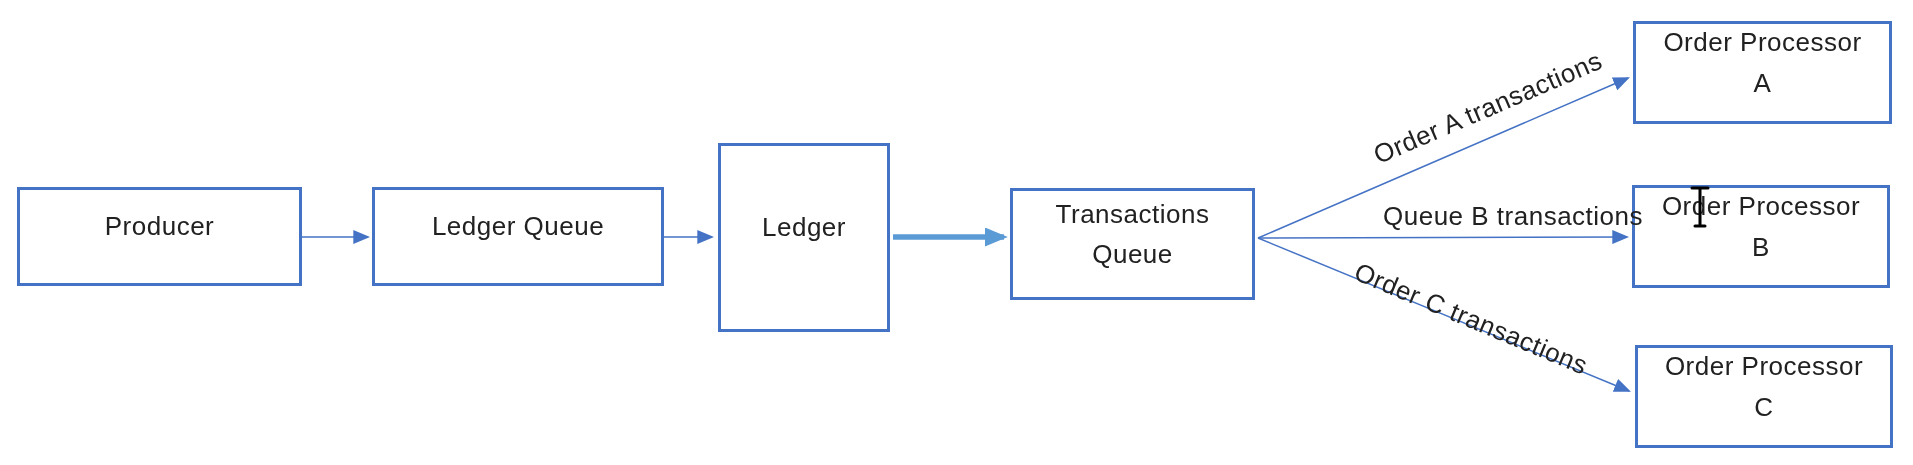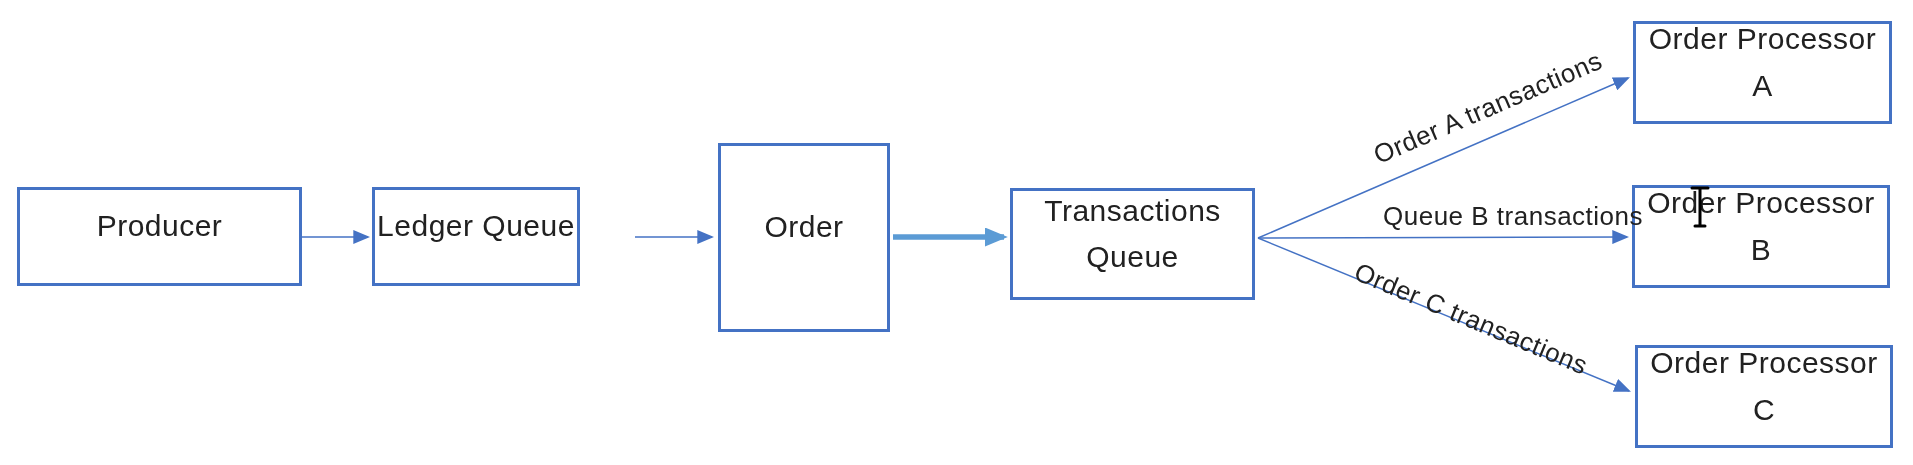--- a/index.html
+++ b/index.html
@@ -24,21 +24,21 @@
   .node {
     position: absolute;
     box-sizing: border-box;
     border: 3px solid #4472C4;
     background: #ffffff;
     display: flex;
     flex-direction: column;
     justify-content: center;
     align-items: center;
     text-align: center;
-    font-size: 30px;
+    font-size: 26px;
     letter-spacing: 0.5px;
     line-height: 1.55;
     padding-bottom: 20px;
     color: #212121;
   }
   .node span { display: block; }
   .edge-label {
     position: absolute;
     white-space: nowrap;
     font-size: 26px;
@@ -75,26 +75,26 @@
     <line class="thick-line" x1="893" y1="237" x2="1004" y2="237" marker-end="url(#head-thick)" stroke="#5B9BD5"></line>
     <line class="thin-line" x1="1258" y1="238" x2="1628" y2="78" marker-end="url(#head-thin)" stroke="#4472C4"></line>
     <line class="thin-line" x1="1258" y1="238" x2="1627" y2="237" marker-end="url(#head-thin)" stroke="#4472C4"></line>
     <line class="thin-line" x1="1258" y1="238" x2="1629" y2="391" marker-end="url(#head-thin)" stroke="#4472C4"></line>
   </svg>
 
   <div class="node" style="left:17px; top:187px; width:285px; height:99px;">
     <span>Producer</span>
   </div>
 
-  <div class="node" style="left:372px; top:187px; width:208px; height:99px;">
+  <div class="node" style="left:372px; top:187px; width:292px; height:99px;">
     <span>Ledger Queue</span>
   </div>
 
   <div class="node" style="left:718px; top:143px; width:172px; height:189px;">
-    <span>Order</span>
+    <span>Ledger</span>
   </div>
 
   <div class="node" style="left:1010px; top:188px; width:245px; height:112px;">
     <span>Transactions</span>
     <span>Queue</span>
   </div>
 
   <div class="node" style="left:1633px; top:21px; width:259px; height:103px;">
     <span>Order Processor</span>
     <span>A</span>

